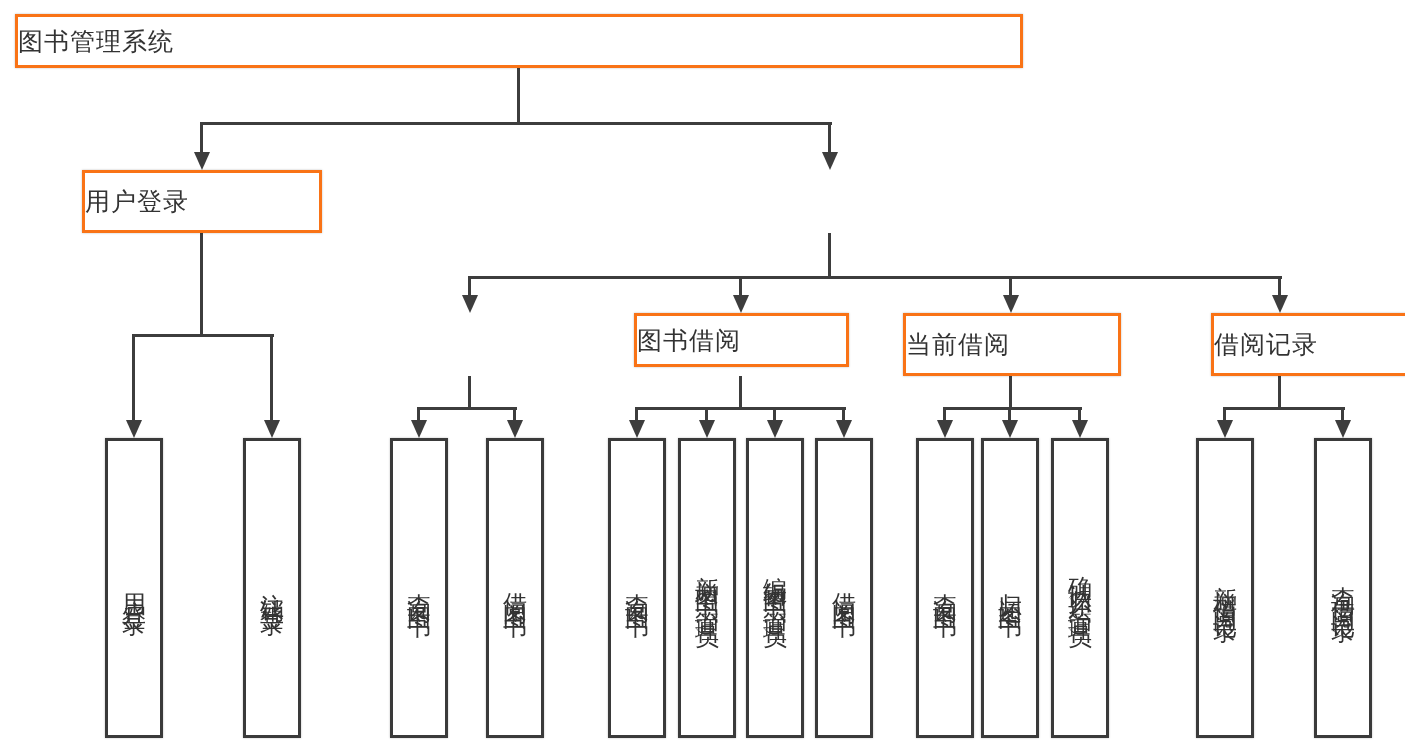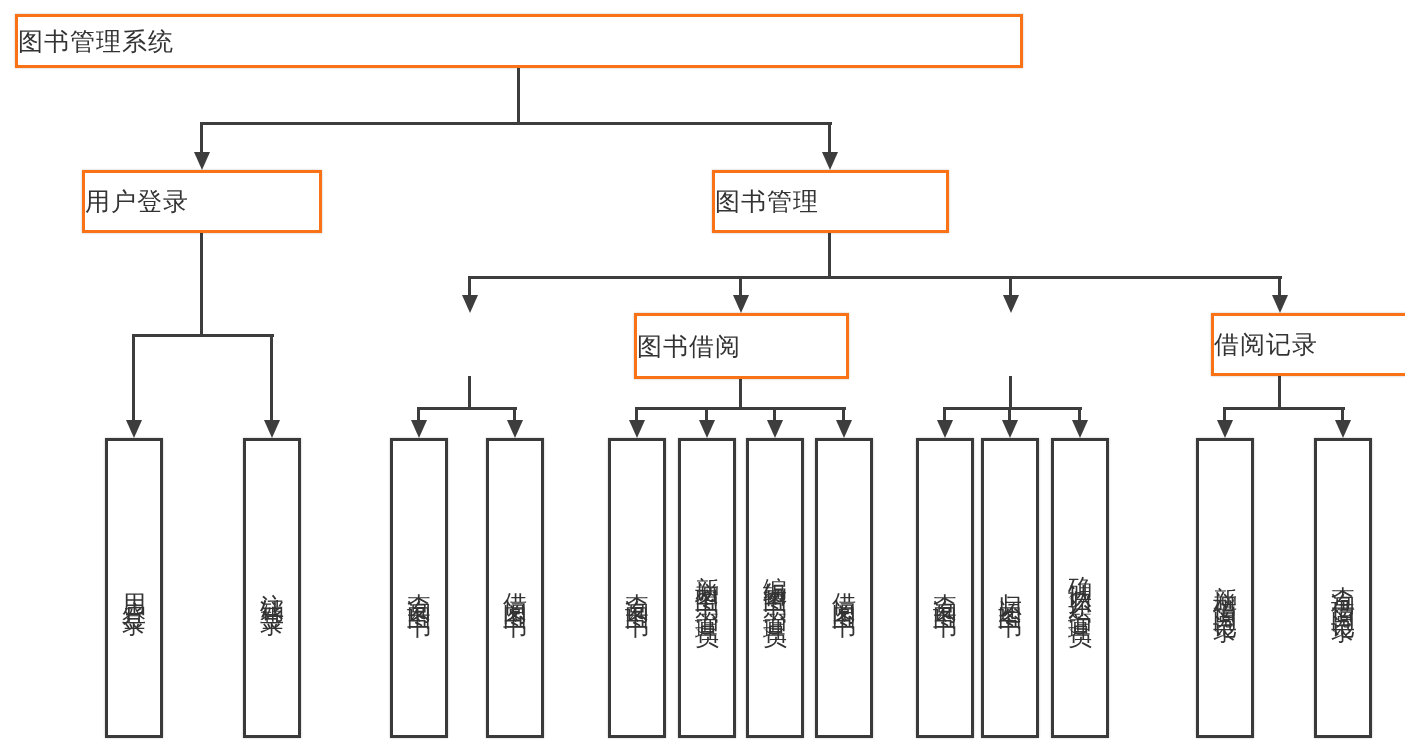--- a/index.html
+++ b/index.html
@@ -108,26 +108,26 @@
   <div class="ah" style="left:1217px;top:420px;"></div>
   <div class="ah" style="left:1335px;top:420px;"></div>
 
   <div class="node" style="left:15px;top:14px;width:1008px;height:54px;">
     <span class="hlabel">图书管理系统</span>
   </div>
 
   <div class="node" style="left:82px;top:170px;width:240px;height:63px;">
     <span class="hlabel">用户登录</span>
   </div>
-  <div class="node" style="left:712px;top:170px;width:237px;height:63px;">
-    <span class="hlabel">图书管理</span>
+
+  <div class="node" style="left:634px;top:313px;width:215px;height:54px;font-family:Liberation Serif, serif;">
+    <span class="hlabel">图书借阅</span>
   </div>
-
-  <div class="node" style="left:634px;top:313px;width:215px;height:66px;font-family:Liberation Serif, serif;">
-    <span class="hlabel">图书借阅</span>
+  <div class="node" style="left:903px;top:313px;width:218px;height:63px;">
+    <span class="hlabel">当前借阅</span>
   </div>
   <div class="node" style="left:1211px;top:313px;width:215px;height:63px;">
     <span class="hlabel">借阅记录</span>
   </div>
 
   <div class="leaf" style="left:105px;">
     <span class="vlabel">用户登录</span>
   </div>
   <div class="leaf" style="left:243px;">
     <span class="vlabel">注销登录</span>

